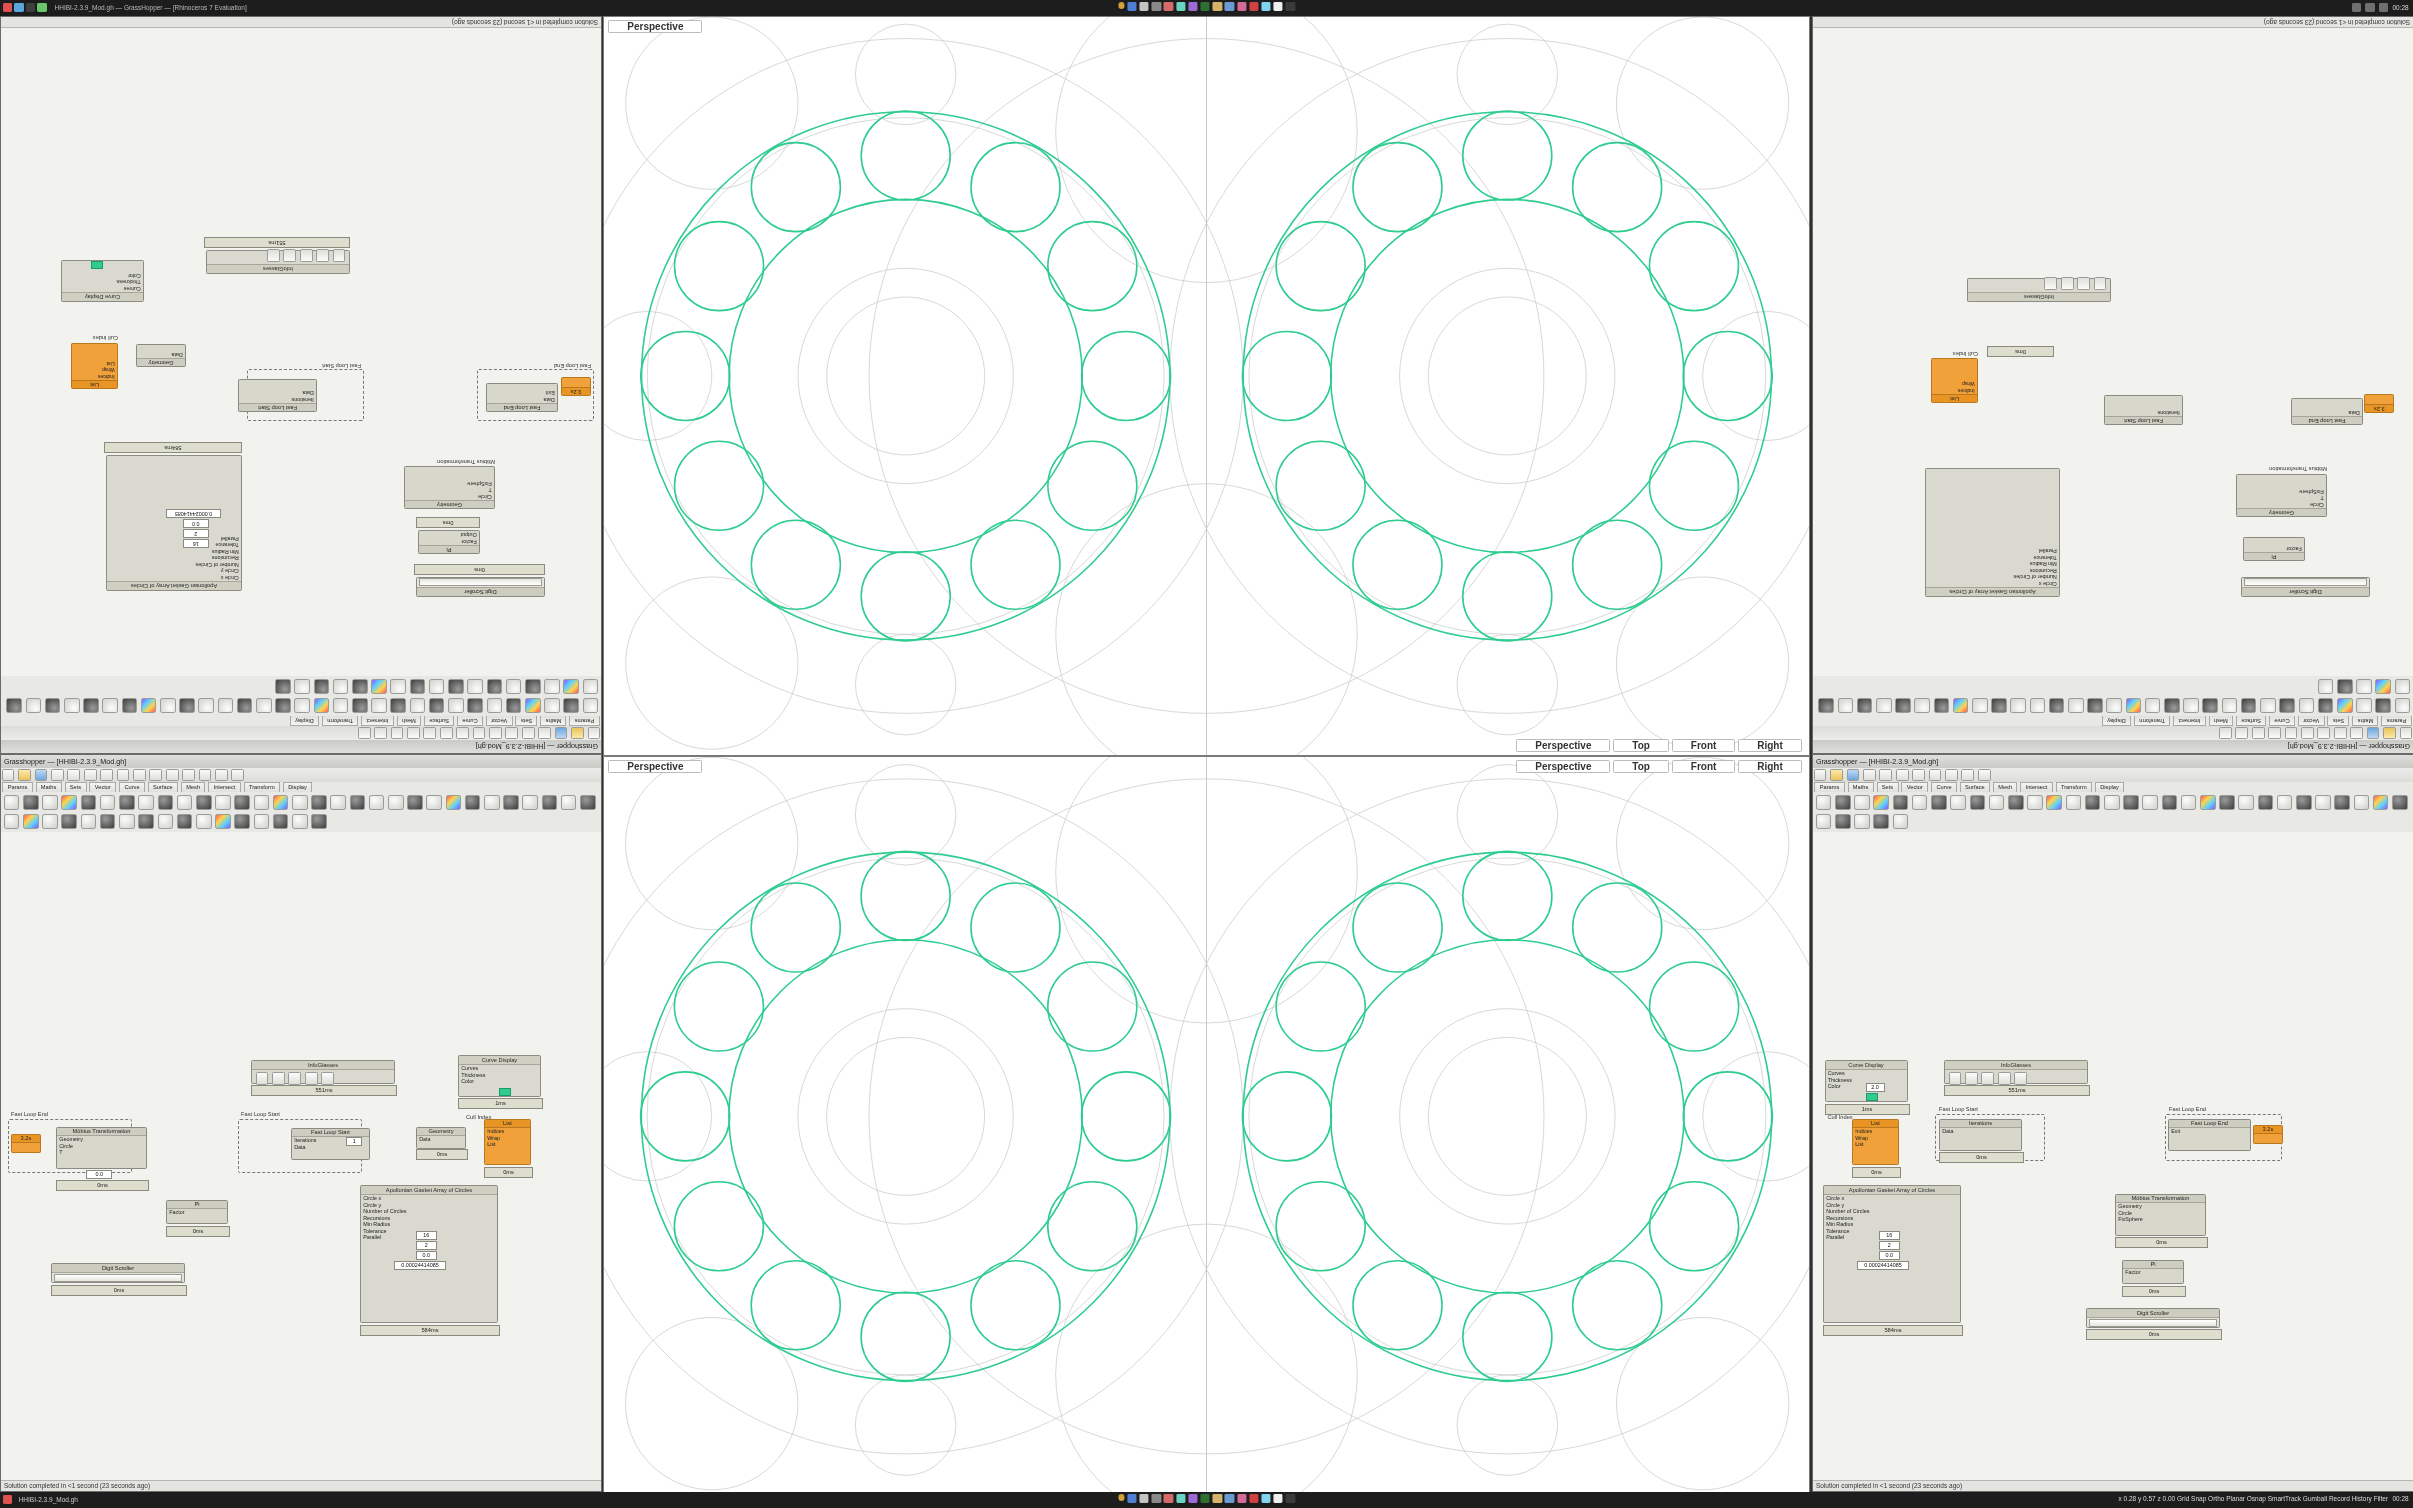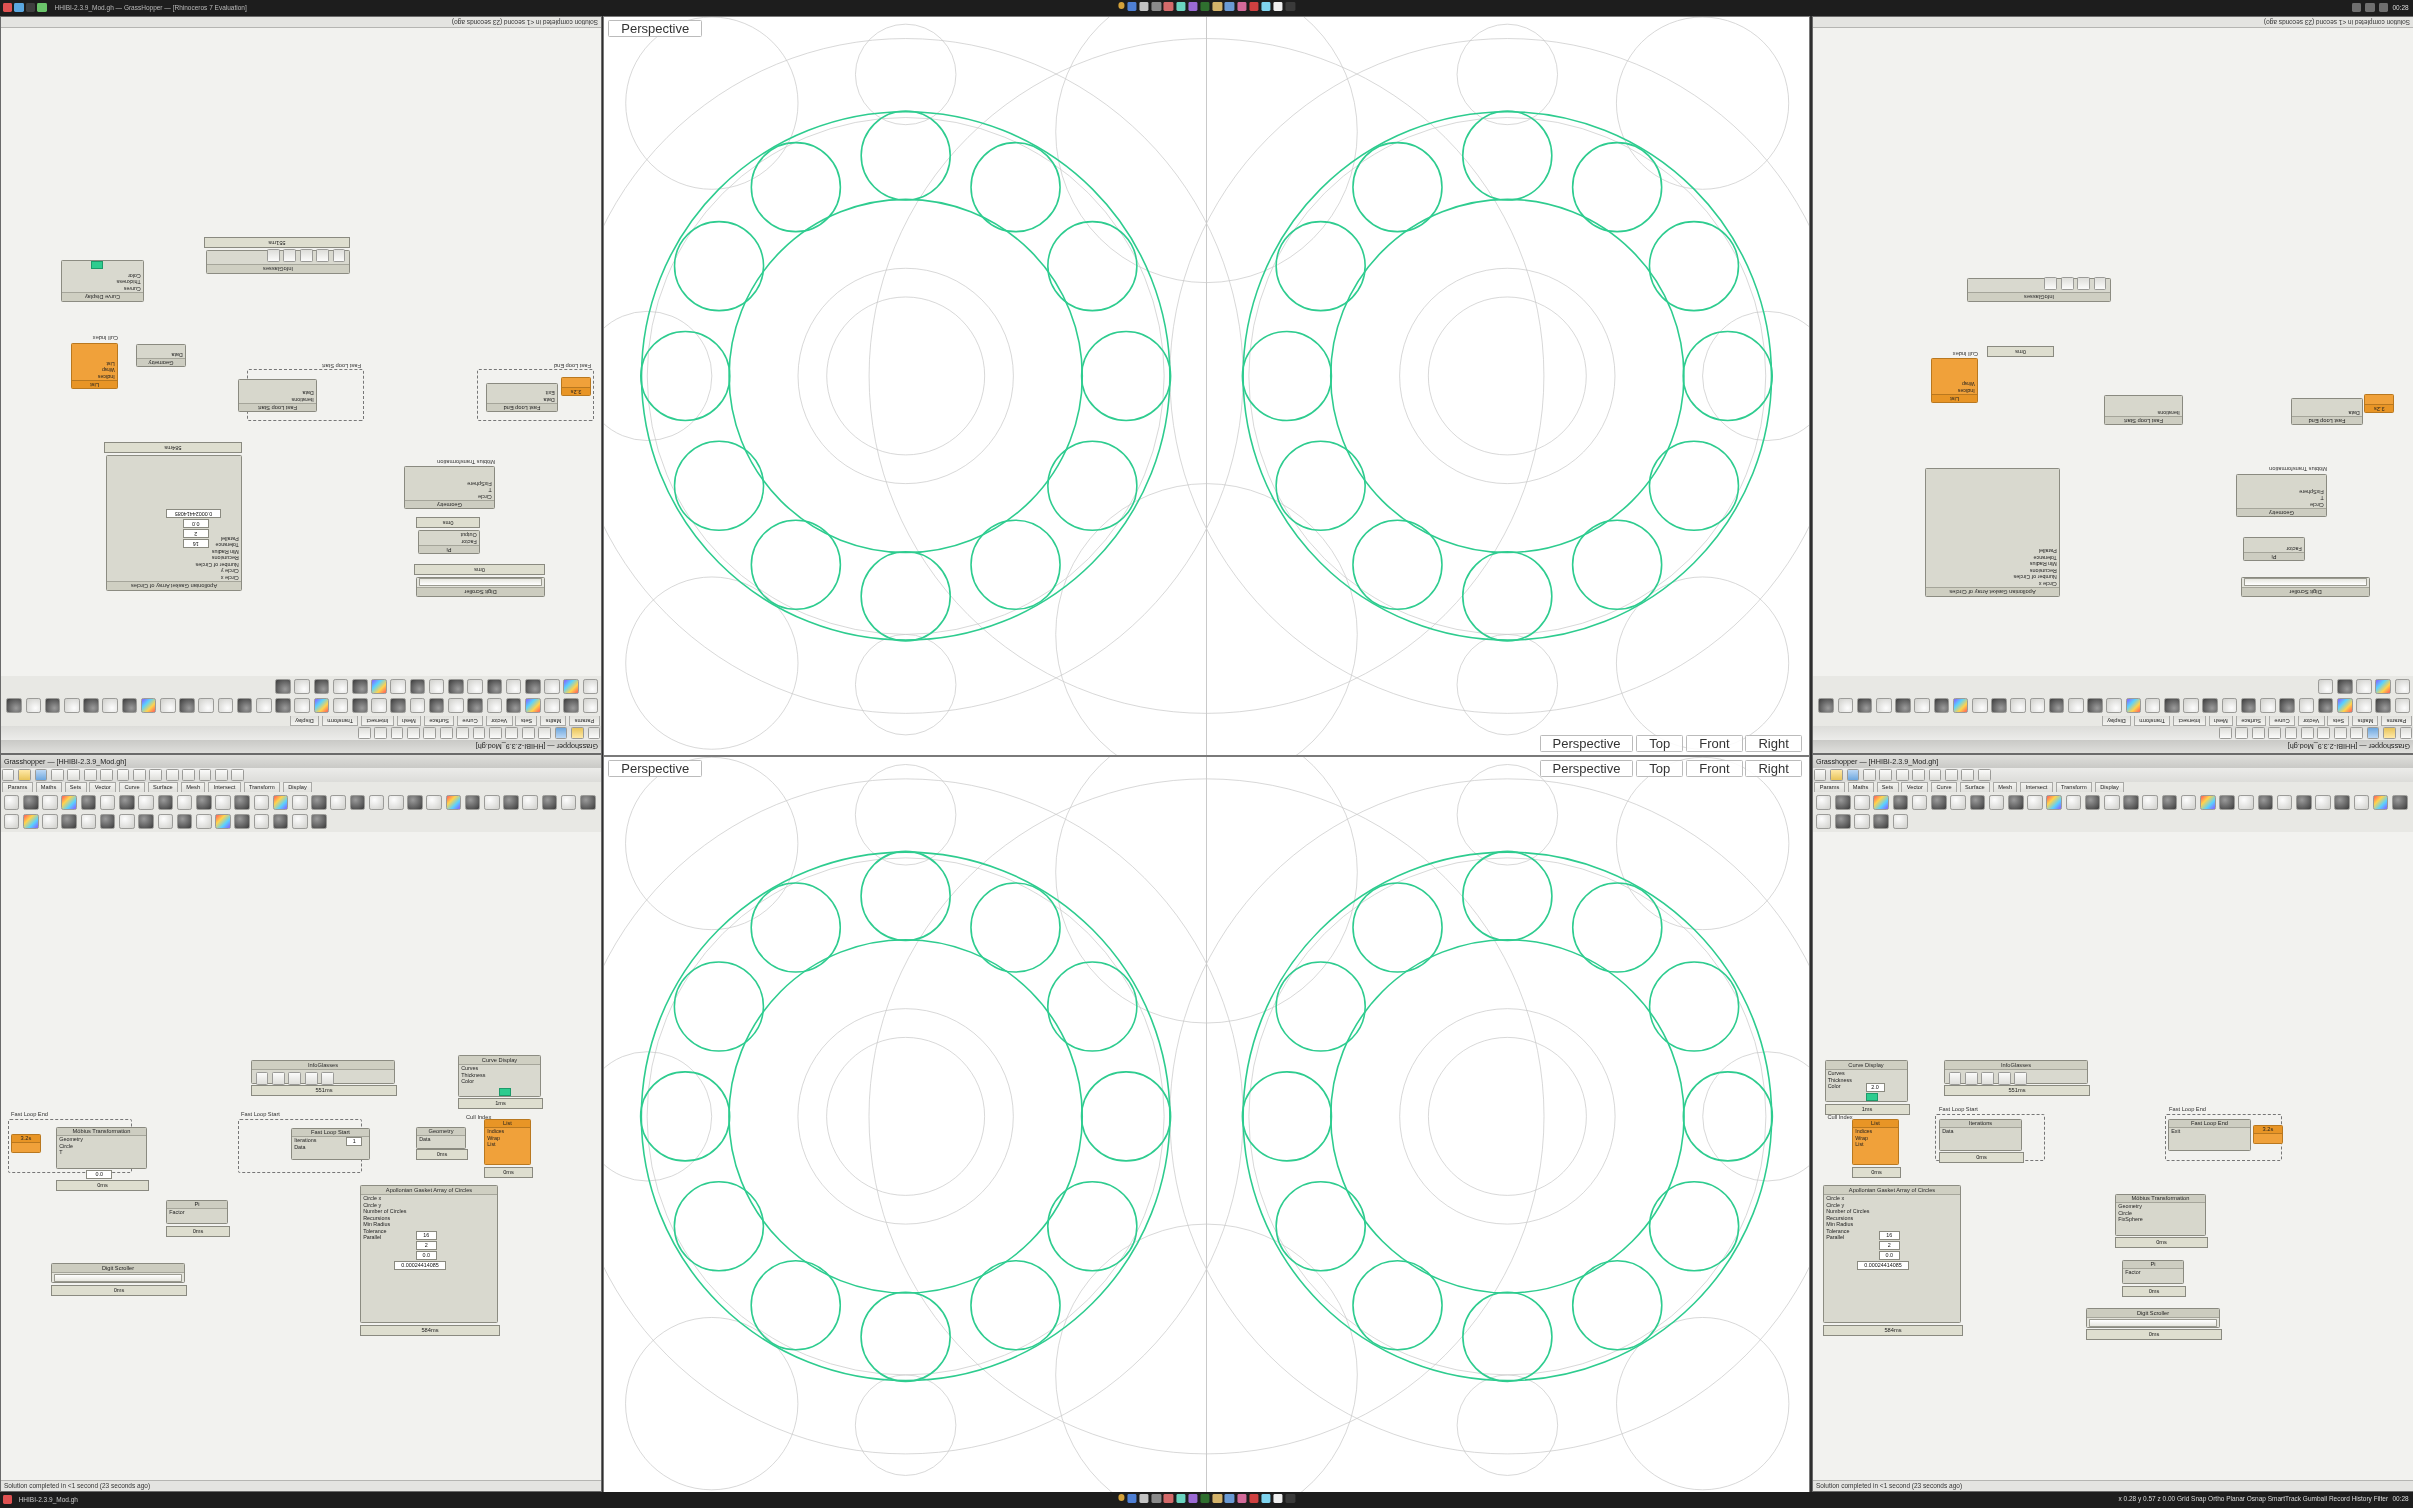--- a/index.html
+++ b/index.html
@@ -50,22 +50,22 @@
   .ribbon{position:absolute;left:0;right:0;background:#e8e8e4;border-bottom:0.7px solid #a9a9a6;}
   .ribtab{display:inline-block;height:8.6px;line-height:8.6px;font-size:5.7px;padding:0 4.3px;border:0.7px solid #a9a9a6;
           border-bottom:none;background:linear-gradient(#f4f4f1,#e0e0dc);margin-right:0.7px;}
   .ribicon{width:13.6px;height:13.6px;display:inline-block;margin:0.7px;border:0.7px solid #9b9b98;border-radius:2.2px;
            background:radial-gradient(circle at 35% 30%,#fdfdfd,#cfcfcb);}
   .ribicon.dk{background:radial-gradient(circle at 35% 30%,#9b9b9b,#3c3c3c);}
   .ribicon.col{background:linear-gradient(135deg,#ff5a5a,#ffd34d,#5ad1ff,#8a5aff);}
 
   
   .vp{position:absolute;background:#ffffff;border:0.7px solid #7a7a7a;box-sizing:border-box;overflow:hidden;}
-  .vplabel{position:absolute;font-size:13px;color:#333;background:rgba(255,255,255,.85);padding:0 12px;
-           border:0.7px solid #bbb;border-radius:1.4px;}
+  .vplabel{position:absolute;font-size:10px;color:#333;background:rgba(255,255,255,.85);padding:0 18px;
+           border:0.7px solid #bbb;border-radius:1.4px;font-weight:bold;}
   .vpsplit{position:absolute;background:#c9c9c9;}
   svg{display:block;}
   .gk{stroke:#c9c9c9;fill:none;stroke-width:1;}
   .grn{stroke:#2ecc8f;fill:none;stroke-width:2.2;}
 </style>
 </head>
 <body>
 
 <div class="screen">
 

